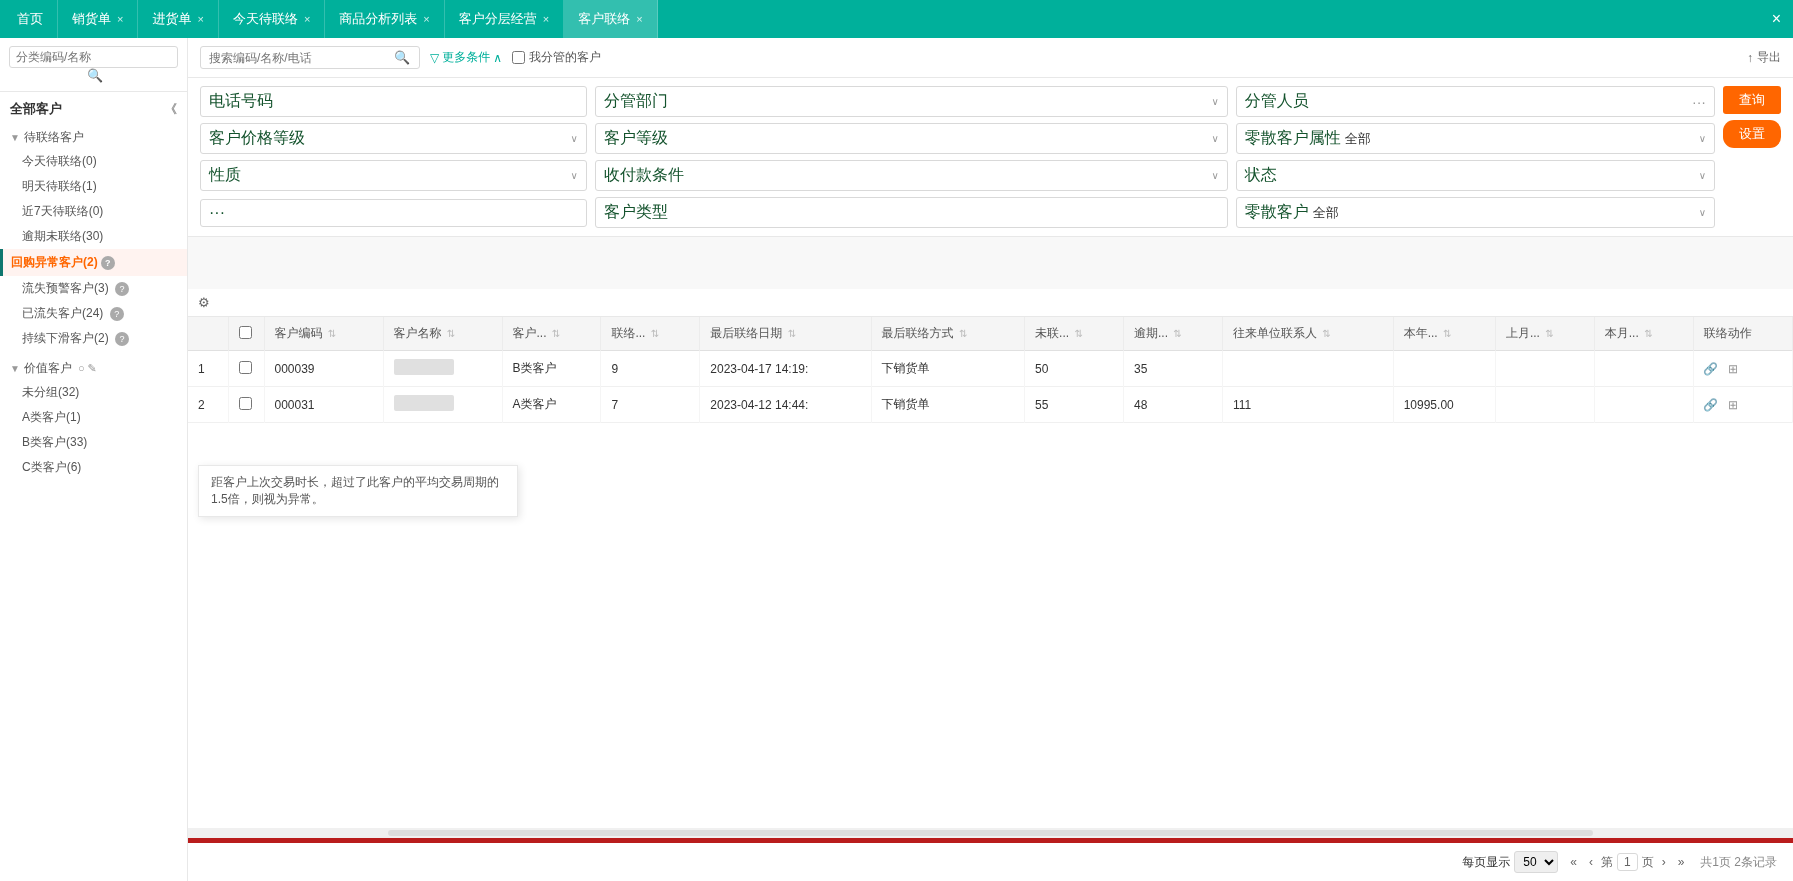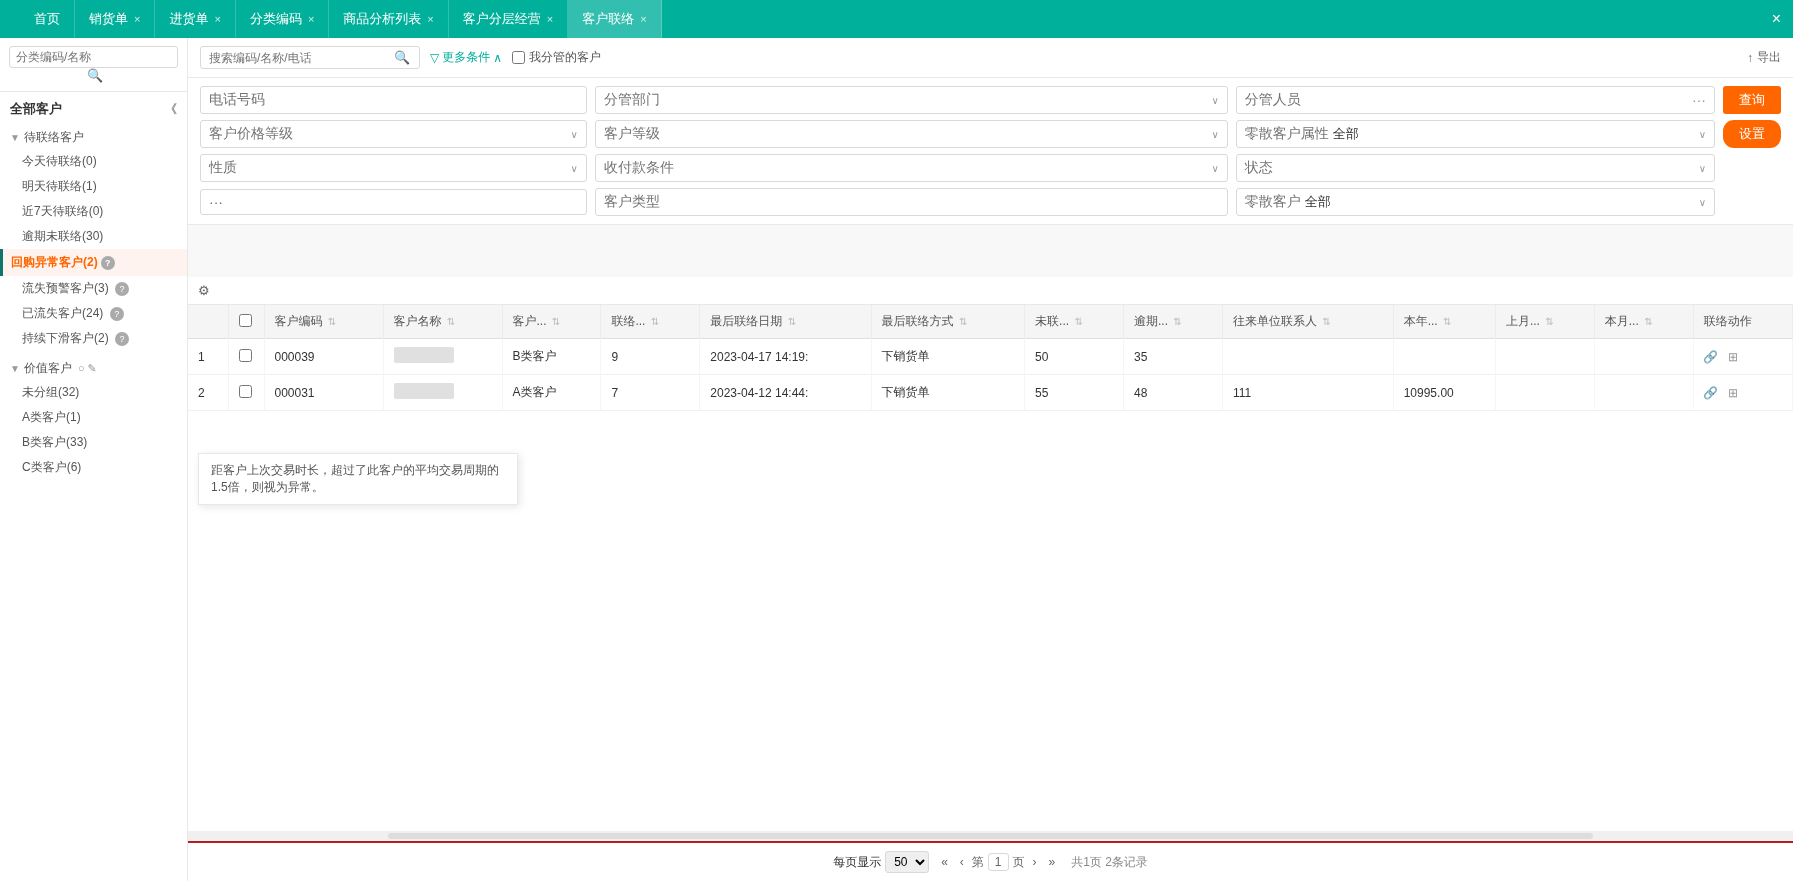--- a/index.html
+++ b/index.html
@@ -2,21 +2,21 @@
 <html><head>
   <meta charset="utf-8">
   <style>
     * { box-sizing: border-box; margin: 0; padding: 0; }
     body { font-family: 'Microsoft YaHei', Arial, sans-serif; font-size: 13px; background: #f5f5f5; color: #333; overflow: hidden; }
 
     
     .top-nav {
       display: flex; align-items: center;
       background: #00b09b;
-      height: 38px; padding: 0 20px;
+      height: 38px; padding: 0 3px;
       position: relative;
     }
     .top-nav .close-btn {
       position: absolute; right: 12px; top: 50%; transform: translateY(-50%);
       color: white; cursor: pointer; font-size: 16px;
     }
     .nav-tab {
       display: inline-flex; align-items: center;
       padding: 0 14px; height: 38px; cursor: pointer;
       color: white; font-size: 13px; white-space: nowrap;
@@ -112,21 +112,21 @@
       display: flex; align-items: center; gap: 8px; margin-bottom: 6px;
     }
     .filter-row:last-child { margin-bottom: 0; }
 
     .filter-field {
       display: flex; align-items: center;
       border: 1px solid #d9d9d9; border-radius: 3px;
       padding: 4px 8px; min-width: 180px; flex: 1;
       background: white; cursor: pointer; justify-content: space-between;
     }
-    .filter-field .label { color: #737373; font-size: 14px; }
+    .filter-field .label { color: #14532d; font-size: 16px; }
     .filter-field .arrow { color: #999; font-size: 10px; }
 
     .query-btn {
       background: #ff6600; color: white; border: none;
       padding: 5px 16px; border-radius: 3px; cursor: pointer;
       font-size: 13px;
     }
     .settings-btn {
       background: #ff6600; color: white; border: none;
       padding: 5px 16px; border-radius: 11px; cursor: pointer;
@@ -165,23 +165,23 @@
 
     .table-toolbar {
       display: flex; align-items: center;
       padding: 6px 10px; background: white;
       border-bottom: 1px solid #e8e8e8;
     }
     .gear-icon { color: #666; cursor: pointer; margin-right: 8px; }
 
     
     .pagination-bar {
-      display: flex; align-items: center; justify-content: center;
+      display: flex; align-items: center; justify-content: flex-end;
       padding: 8px 16px; background: white;
-      border-top: 2px solid #b91c1c; gap: 8px; font-size: 12px;
+      border-top: 5px solid #b91c1c; gap: 8px; font-size: 12px;
     }
     .pagination-bar .per-page { display: flex; align-items: center; gap: 4px; }
     .per-page select {
       border: 1px solid #d9d9d9; border-radius: 3px;
       padding: 2px 4px; font-size: 12px; outline: none;
     }
     .page-nav { display: flex; align-items: center; gap: 4px; color: #666; }
     .page-nav .page-btn { cursor: pointer; color: #666; padding: 2px 4px; }
     .page-nav .current-page {
       display: inline-flex; align-items: center;
@@ -223,21 +223,21 @@
   </div>
   <div class="nav-tab">
     <span>销货单</span>
     <span class="tab-close">×</span>
   </div>
   <div class="nav-tab">
     <span>进货单</span>
     <span class="tab-close">×</span>
   </div>
   <div class="nav-tab">
-    <span>分类编码</span>
+    <span>今天待联络</span>
     <span class="tab-close">×</span>
   </div>
   <div class="nav-tab">
     <span>商品分析列表</span>
     <span class="tab-close">×</span>
   </div>
   <div class="nav-tab">
     <span>客户分层经营</span>
     <span class="tab-close">×</span>
   </div>

